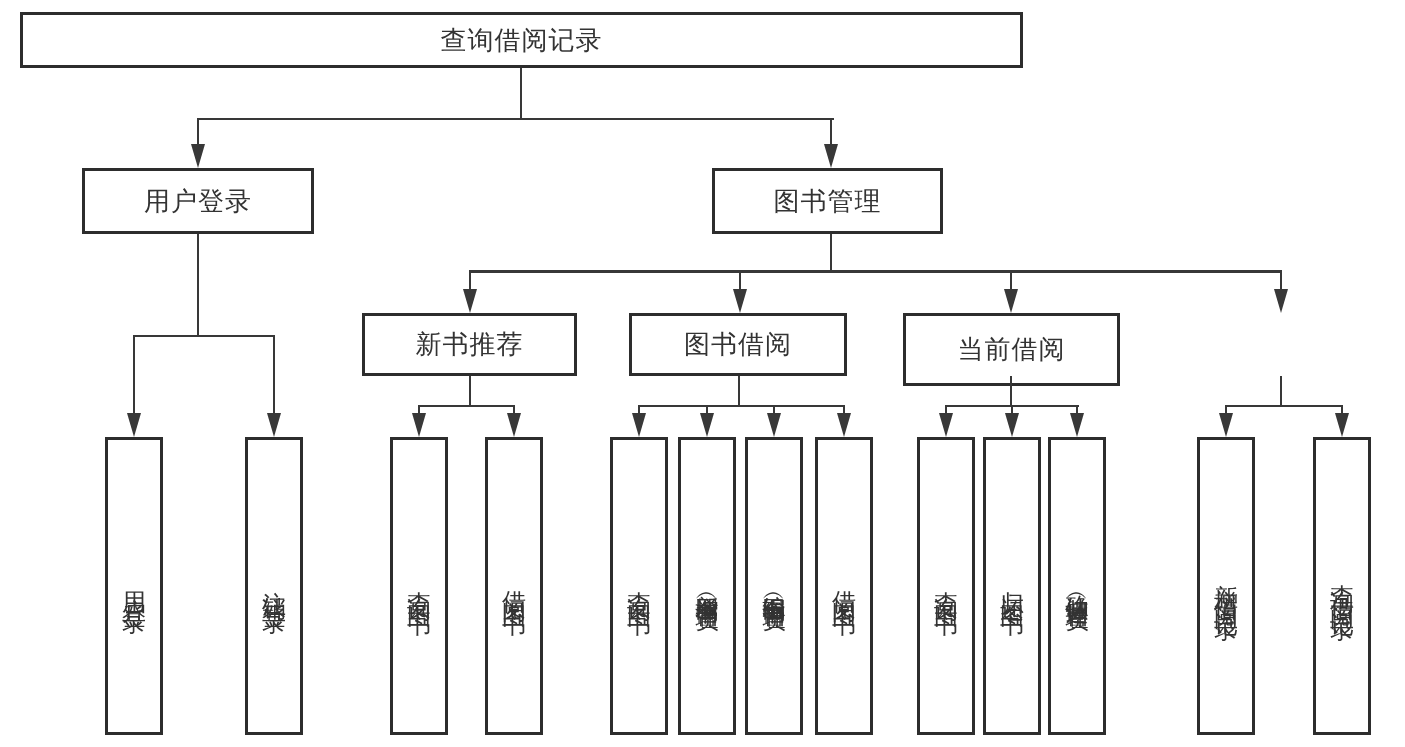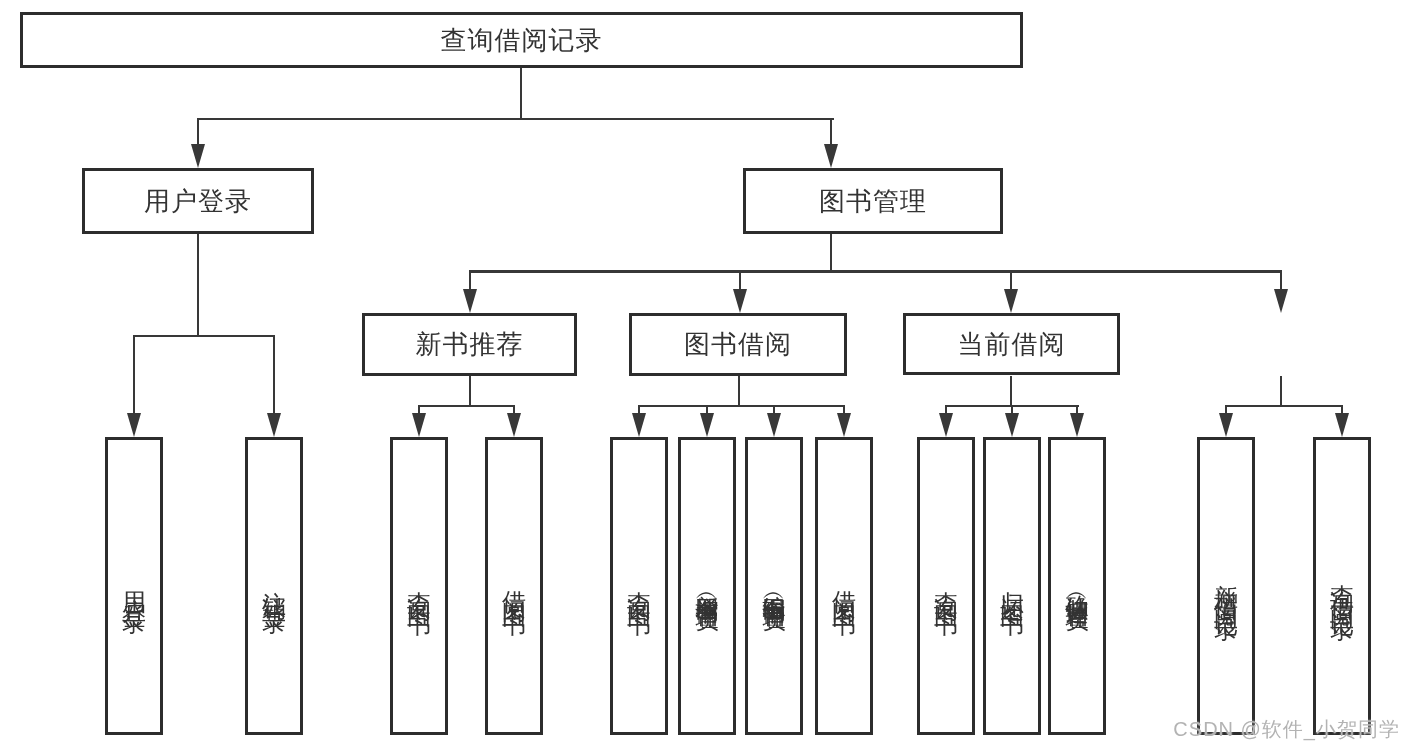--- a/index.html
+++ b/index.html
@@ -90,21 +90,21 @@
   <div class="vline" style="left:520px; top:68px; height:51px;"></div>
   <div class="hline" style="left:197px; top:118px; width:637px;"></div>
   <div class="vline" style="left:197px; top:118px; height:30px;"></div>
   <div class="arrow" style="left:191px; top:144px;"></div>
   <div class="vline" style="left:830px; top:118px; height:30px;"></div>
   <div class="arrow" style="left:824px; top:144px;"></div>
 
   <div class="node" style="left:82px; top:168px; width:232px; height:66px;">
     <span>用户登录</span>
   </div>
-  <div class="node" style="left:712px; top:168px; width:260px; height:66px;margin-left:31px;">
+  <div class="node" style="left:712px; top:168px; width:231px; height:66px;">
     <span>图书管理</span>
   </div>
 
   <div class="vline" style="left:197px; top:234px; height:103px;"></div>
   <div class="hline" style="left:133px; top:335px; width:142px;"></div>
   <div class="vline" style="left:133px; top:335px; height:80px;"></div>
   <div class="arrow" style="left:127px; top:413px;"></div>
   <div class="vline" style="left:273px; top:335px; height:80px;"></div>
   <div class="arrow" style="left:267px; top:413px;"></div>
 
@@ -118,21 +118,21 @@
   <div class="arrow" style="left:1004px; top:289px;"></div>
   <div class="vline" style="left:1280px; top:270px; height:22px;"></div>
   <div class="arrow" style="left:1274px; top:289px;"></div>
 
   <div class="node" style="left:362px; top:313px; width:215px; height:63px;">
     <span>新书推荐</span>
   </div>
   <div class="node" style="left:629px; top:313px; width:218px; height:63px;">
     <span>图书借阅</span>
   </div>
-  <div class="node" style="left:903px; top:313px; width:217px; height:62px;">
+  <div class="node" style="left:903px; top:313px; width:217px; height:73px;">
     <span>当前借阅</span>
   </div>
 
   <div class="vline" style="left:469px; top:376px; height:31px;"></div>
   <div class="hline" style="left:418px; top:405px; width:97px;"></div>
   <div class="vline" style="left:418px; top:405px; height:12px;"></div>
   <div class="arrow" style="left:412px; top:413px;"></div>
   <div class="vline" style="left:513px; top:405px; height:12px;"></div>
   <div class="arrow" style="left:507px; top:413px;"></div>
 
@@ -200,15 +200,14 @@
     <span class="vtext long">确认归还（管理员）</span>
   </div>
 
   <div class="leaf" style="left:1197px;">
     <span class="vtext">新增借阅记录</span>
   </div>
   <div class="leaf" style="left:1313px;">
     <span class="vtext">查询借阅记录</span>
   </div>
 
-  <div class="watermark">CSDN @软件_小贺同学</div>
 
 </div>
 
 </body></html>

